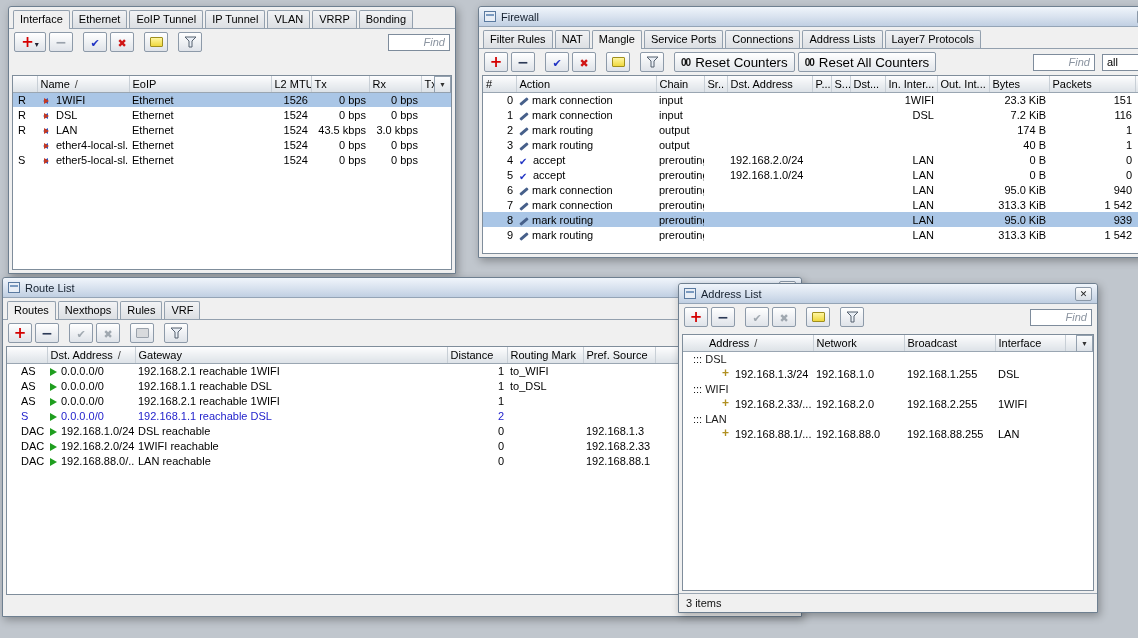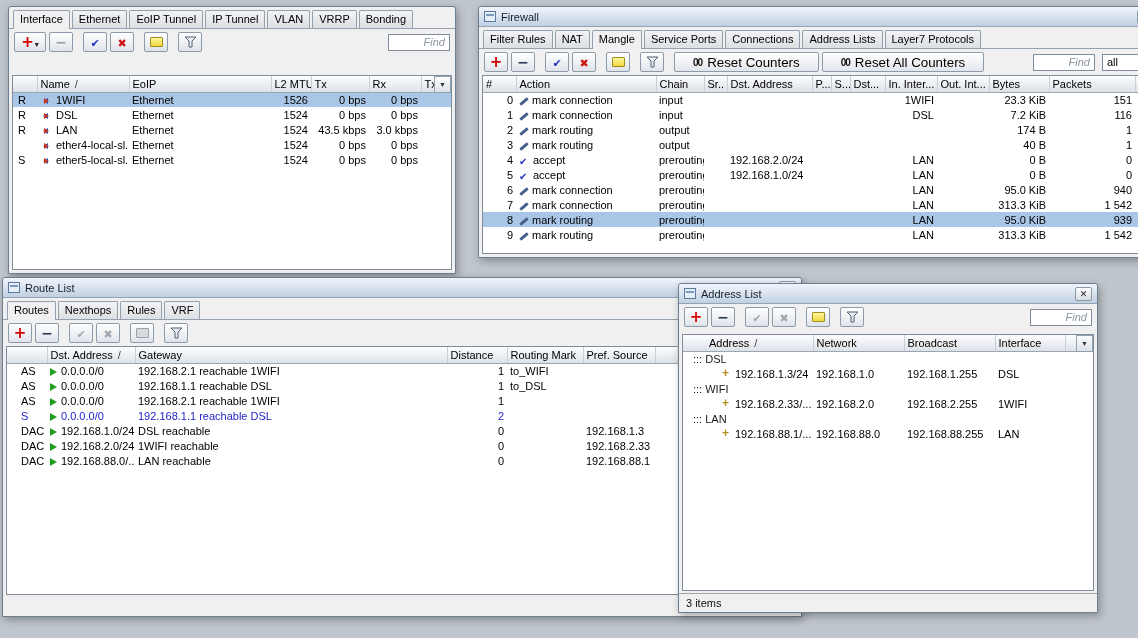--- a/index.html
+++ b/index.html
@@ -48,21 +48,21 @@
   .g-caret::before { content:"▾"; color:#223; font-size:8px; }
   .g-minus::before { content:"−"; color:#2c3a56; font-weight:bold; font-size:14px; line-height:1; }
   .g-minus.dis::before { color:#9aa2ac; }
   .g-check::before { content:"✔"; color:#2134c4; font-size:11px; }
   .g-check.dis::before { color:#a0a8b0; }
   .g-x::before     { content:"✖"; color:#d01515; font-size:11px; }
   .g-x.dis::before { color:#a0a8b0; }
   .ic-comment { width:13px; height:10px; background:linear-gradient(#fff6a0,#efd83e); border:1px solid #a08f1d; border-radius:1px; display:inline-block; }
   .ic-comment.dis { background:#d8dadd; border-color:#9aa2ac; }
   .funnel { width:13px; height:12px; display:block; }
-  .txtbtn { height:20px; padding:0 18px; display:inline-flex; align-items:center; gap:5px;
+  .txtbtn { height:20px; padding:0 6px; display:inline-flex; align-items:center; gap:5px;
     border:1px solid #8d9aa9; border-radius:2px; background:linear-gradient(#ffffff,#e2e6eb); white-space:nowrap; cursor:default; }
   .zz { font-weight:bold; font-size:10px; color:#111; letter-spacing:-1px; }
   .findbox {
     width:62px; height:17px; border:1px solid #7e8c9c; background:#fff; margin-left:auto;
     font-family:"Liberation Sans",sans-serif; font-size:11px; text-align:right; padding:0 4px; outline:none;
   }
   .findbox.wide { width:58px; }
   .findbox::placeholder { color:#8b94a0; font-style:italic; }
   .ddwrap { height:17px; width:52px; border:1px solid #7e8c9c; background:#fff; display:flex; align-items:center; margin-left:4px; flex:0 0 auto; }
   .dd-text { flex:1; padding:0 4px; overflow:hidden; }

